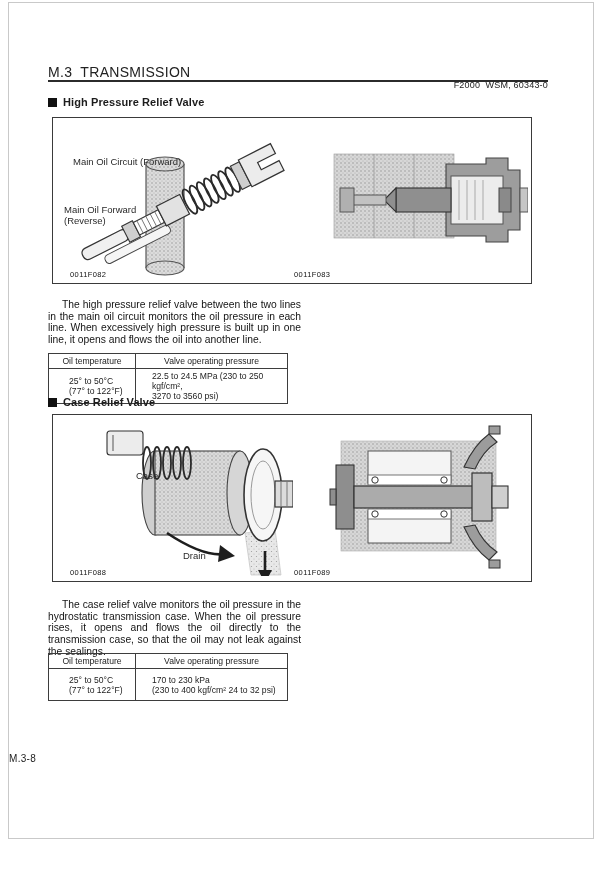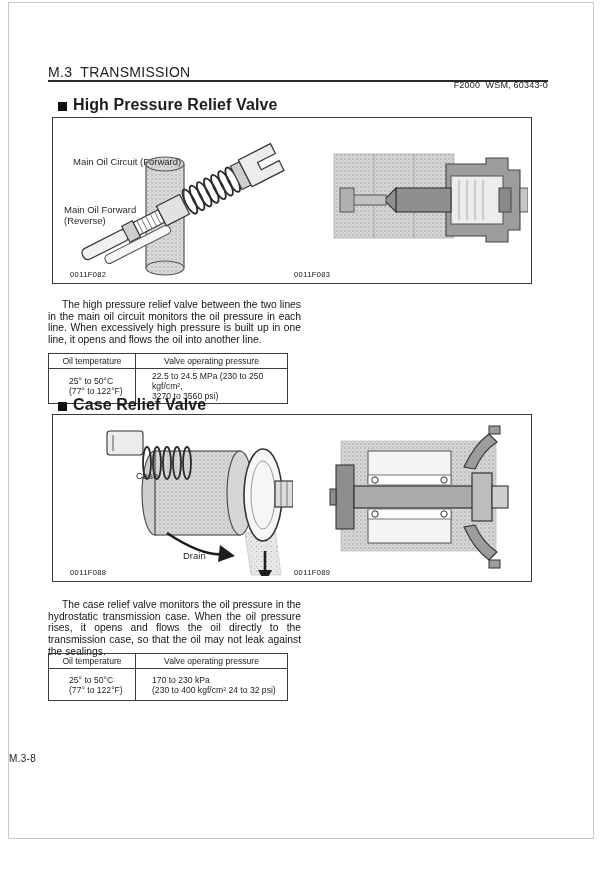--- a/index.html
+++ b/index.html
@@ -4,21 +4,21 @@
 <style>
   html,body{margin:0;padding:0;background:#fff;}
   body{width:600px;height:869px;position:relative;font-family:"Liberation Sans",sans-serif;color:#1c1c1c;}
   .page{position:absolute;left:8px;top:2px;width:584px;height:835px;background:#fff;border:1px solid #c9c9c9;}
 
   .hdr{position:absolute;top:61px;left:39px;width:500px;height:14px;white-space:pre;}
   .hdr-left{position:absolute;left:0;top:0;font-size:14px;letter-spacing:.3px;color:#222;}
   .hdr-right{position:absolute;right:0;top:4px;font-size:9px;letter-spacing:.2px;color:#222;margin-top:12px;}
   .hdr-rule{position:absolute;top:77px;left:39px;width:500px;height:2px;background:#2b2b2b;}
 
-  .sec-heading{position:absolute;left:49px;height:13px;font-size:16px;font-weight:bold;letter-spacing:.1px;}
+  .sec-heading{position:absolute;left:39px;height:13px;font-size:11px;font-weight:bold;letter-spacing:.1px;}
   .sec-heading .sq{display:inline-block;width:9px;height:9px;background:#111;margin-right:6px;vertical-align:-1px;}
   #heading-1{top:93px;}
   #heading-2{top:393px;}
 
   .fig-frame{position:absolute;left:43px;width:478px;border:1.5px solid #3a3a3a;background:#fff;}
   #fig1{top:114px;height:165px;}
   #fig2{top:411px;height:166px;}
   .fig-code{position:absolute;bottom:4px;font-size:7.5px;letter-spacing:.4px;color:#111;}
   .fig-code.left{left:5px;padding-left:12px;}
   .fig-code.right{left:241px;}

